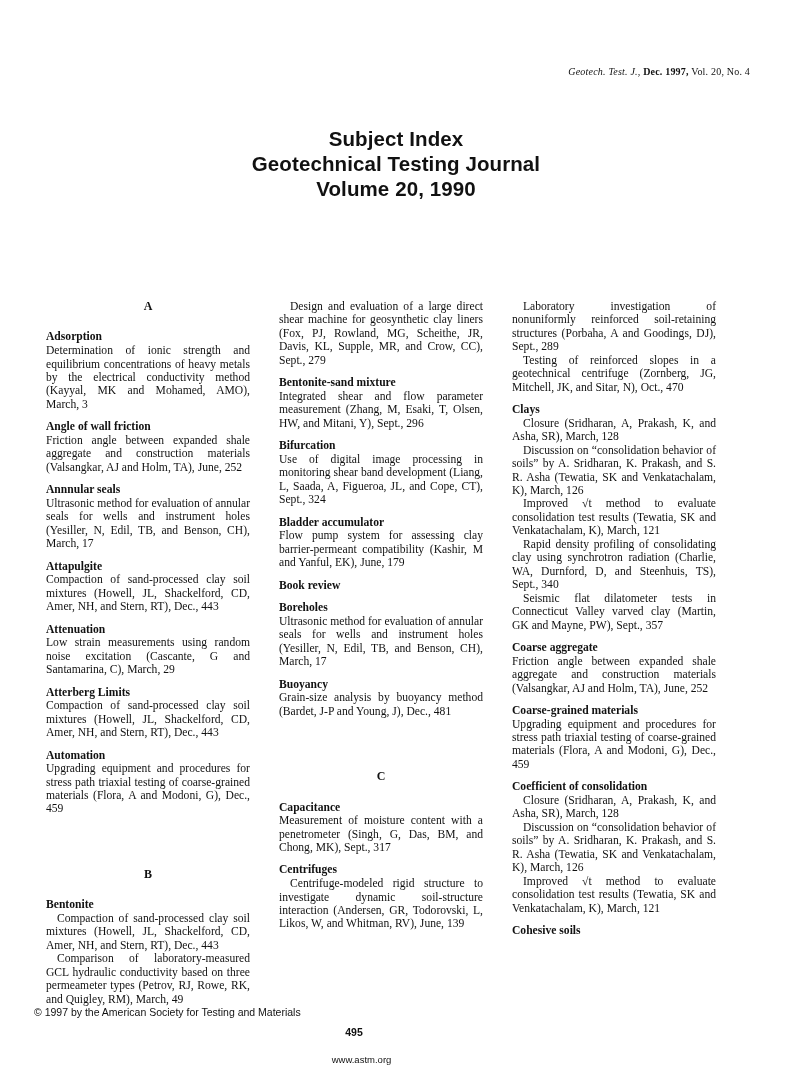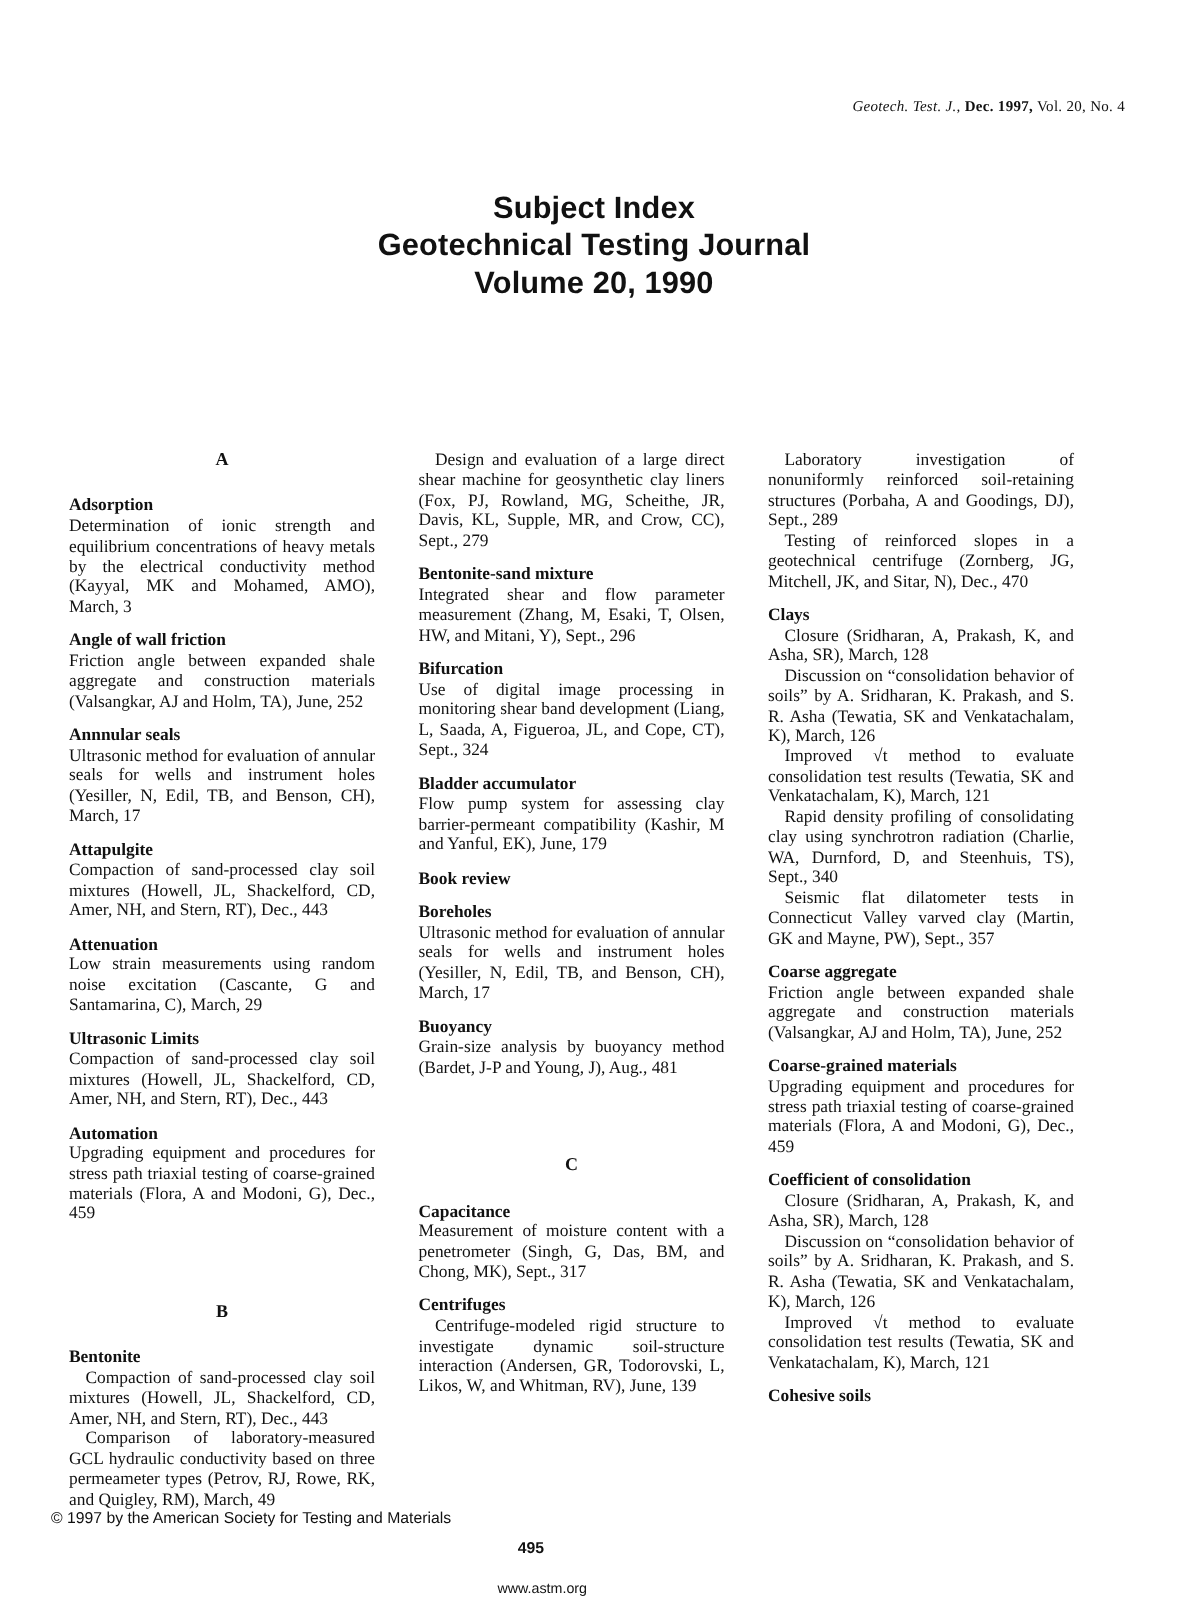--- a/index.html
+++ b/index.html
@@ -152,21 +152,21 @@
 
     <div class="term">Annnular seals</div>
     <p class="entry">Ultrasonic method for evaluation of annular seals for wells and instrument holes (Yesiller, N, Edil, TB, and Benson, CH), March, 17</p>
 
     <div class="term">Attapulgite</div>
     <p class="entry">Compaction of sand-processed clay soil mixtures (Howell, JL, Shackelford, CD, Amer, NH, and Stern, RT), Dec., 443</p>
 
     <div class="term">Attenuation</div>
     <p class="entry">Low strain measurements using random noise excitation (Cascante, G and Santamarina, C), March, 29</p>
 
-    <div class="term">Ultrasonic Limits</div>
+    <div class="term">Atterberg Limits</div>
     <p class="entry">Compaction of sand-processed clay soil mixtures (Howell, JL, Shackelford, CD, Amer, NH, and Stern, RT), Dec., 443</p>
 
     <div class="term">Automation</div>
     <p class="entry">Upgrading equipment and procedures for stress path triaxial testing of coarse-grained materials (Flora, A and Modoni, G), Dec., 459</p>
 
     <div class="gap-lg"></div>
     <div class="letter-head mid">B</div>
 
     <div class="term first">Bentonite</div>
     <p class="entry ind">Compaction of sand-processed clay soil mixtures (Howell, JL, Shackelford, CD, Amer, NH, and Stern, RT), Dec., 443</p>
@@ -184,35 +184,35 @@
 
     <div class="term">Bladder accumulator</div>
     <p class="entry">Flow pump system for assessing clay barrier-permeant compatibility (Kashir, M and Yanful, EK), June, 179</p>
 
     <div class="term">Book review</div>
 
     <div class="term">Boreholes</div>
     <p class="entry">Ultrasonic method for evaluation of annular seals for wells and instrument holes (Yesiller, N, Edil, TB, and Benson, CH), March, 17</p>
 
     <div class="term">Buoyancy</div>
-    <p class="entry">Grain-size analysis by buoyancy method (Bardet, J-P and Young, J), Aug., 481</p>
+    <p class="entry">Grain-size analysis by buoyancy method (Bardet, J-P and Young, J), Dec., 481</p>
 
     <div class="gap-lg"></div>
     <div class="letter-head mid">C</div>
 
     <div class="term first">Capacitance</div>
     <p class="entry">Measurement of moisture content with a penetrometer (Singh, G, Das, BM, and Chong, MK), Sept., 317</p>
 
     <div class="term">Centrifuges</div>
     <p class="entry ind">Centrifuge-modeled rigid structure to investigate dynamic soil-structure interaction (Andersen, GR, Todorovski, L, Likos, W, and Whitman, RV), June, 139</p>
   </div>
 
   <div class="col col-3">
     <p class="entry ind">Laboratory investigation of nonuniformly reinforced soil-retaining structures (Porbaha, A and Goodings, DJ), Sept., 289</p>
-    <p class="entry ind">Testing of reinforced slopes in a geotechnical centrifuge (Zornberg, JG, Mitchell, JK, and Sitar, N), Dec., 470</p>
+    <p class="entry ind">Testing of reinforced slopes in a geotechnical centrifuge (Zornberg, JG, Mitchell, JK, and Sitar, N), Oct., 470</p>
 
     <div class="term">Clays</div>
     <p class="entry ind">Closure (Sridharan, A, Prakash, K, and Asha, SR), March, 128</p>
     <p class="entry ind">Discussion on “consolidation behavior of soils” by A. Sridharan, K. Prakash, and S. R. Asha (Tewatia, SK and Venkatachalam, K), March, 126</p>
     <p class="entry ind"><span>Improved </span><span class="sqrt">√t</span><span> method to evaluate consolidation test results (Tewatia, SK and Venkatachalam, K), March, 121</span></p>
     <p class="entry ind">Rapid density profiling of consolidating clay using synchrotron radiation (Charlie, WA, Durnford, D, and Steenhuis, TS), Sept., 340</p>
     <p class="entry ind">Seismic flat dilatometer tests in Connecticut Valley varved clay (Martin, GK and Mayne, PW), Sept., 357</p>
 
     <div class="term">Coarse aggregate</div>
     <p class="entry">Friction angle between expanded shale aggregate and construction materials (Valsangkar, AJ and Holm, TA), June, 252</p>

